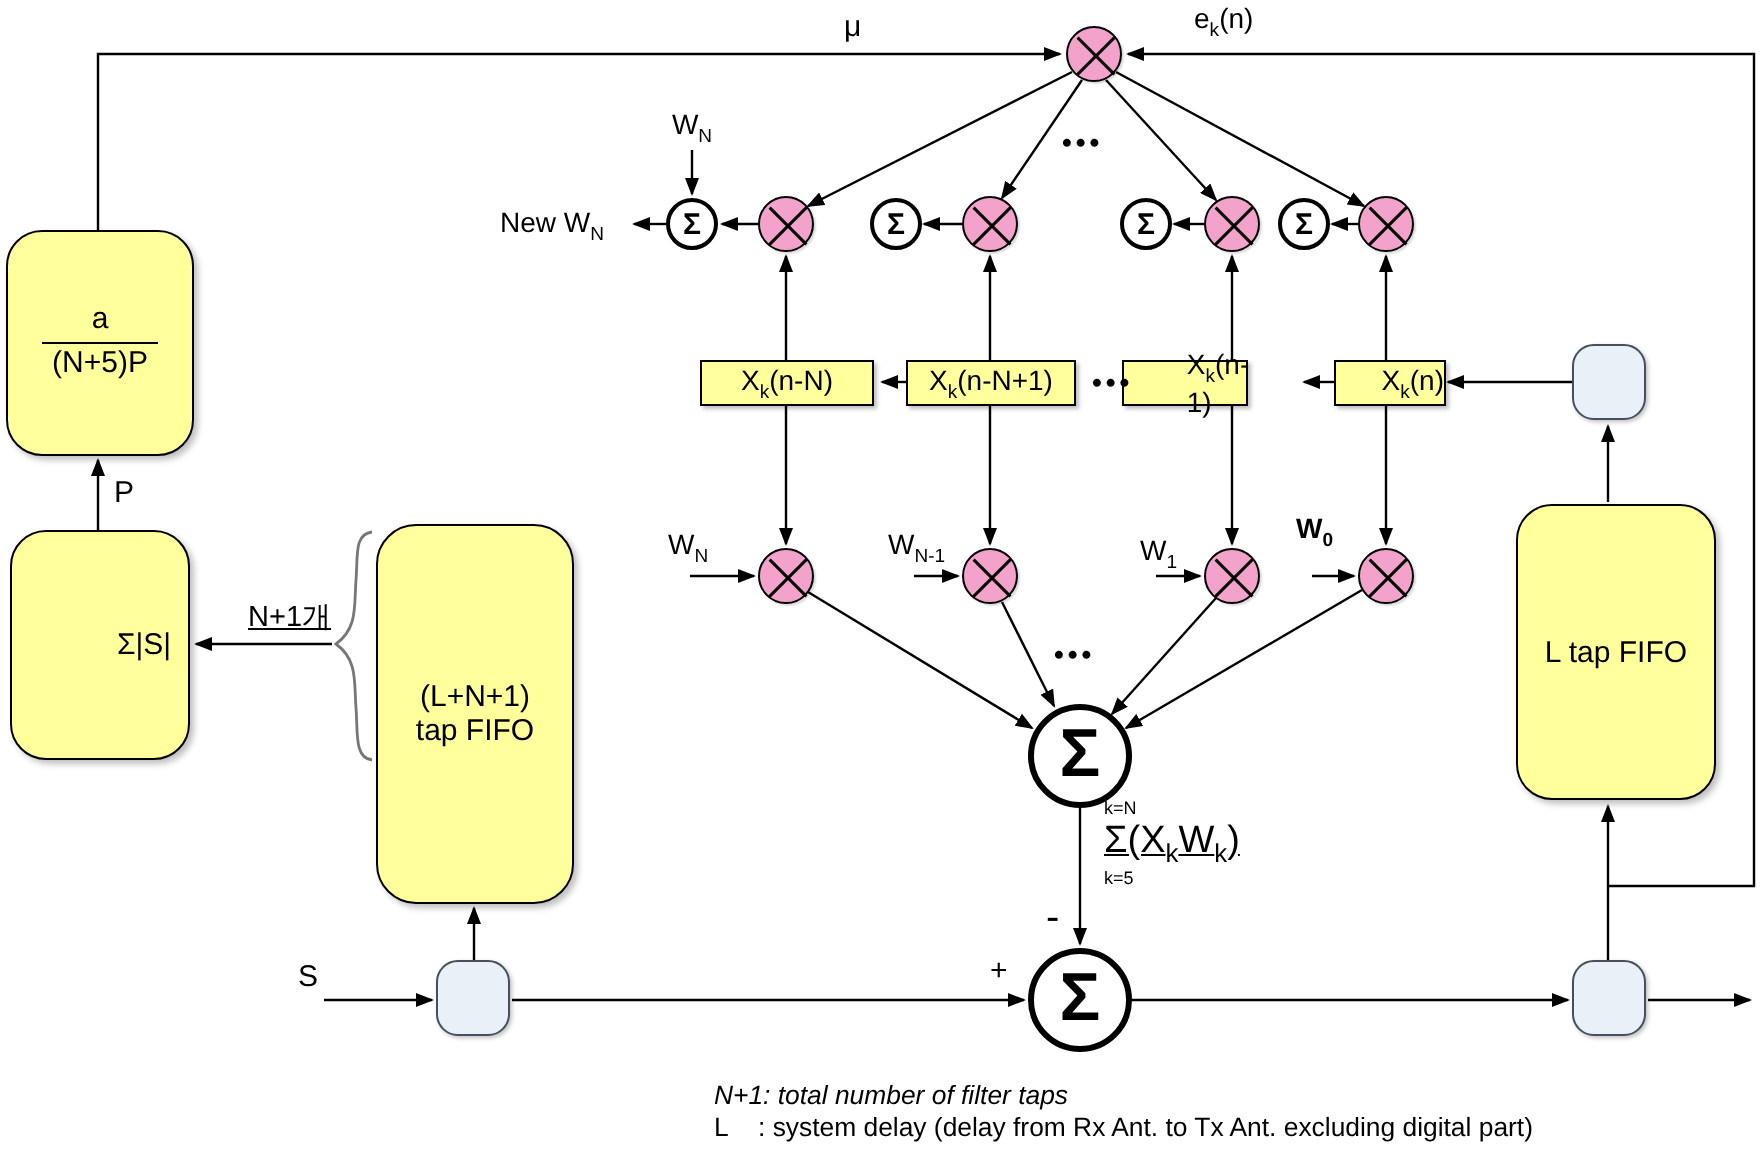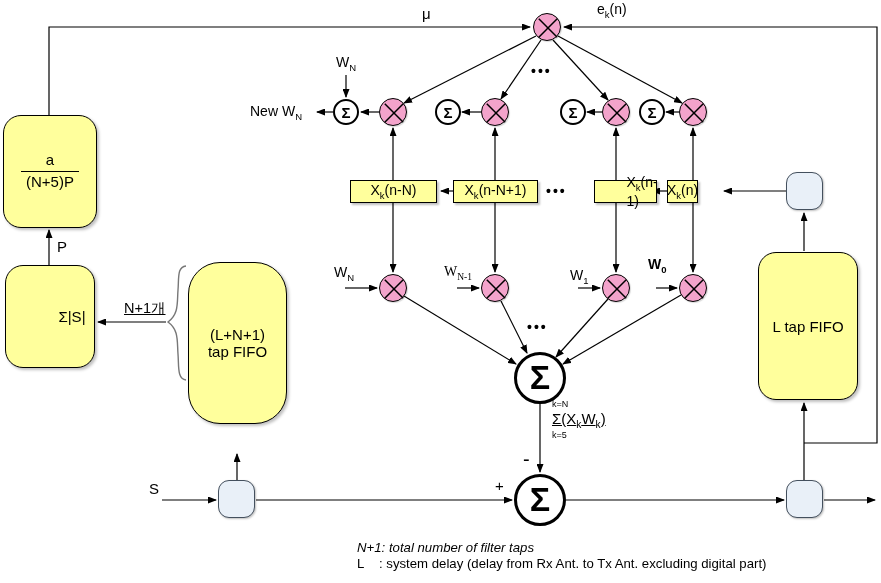--- a/index.html
+++ b/index.html
@@ -31,21 +31,21 @@
   .xbox{background:#FFFF9C;border:1.1px solid #000;box-sizing:border-box;
         box-shadow:1.5px 1.5px 2px rgba(0,0,0,0.25);display:flex;align-items:center;
         justify-content:center;font-size:14px;height:23px;}
   .lbl{position:absolute;z-index:3;font-size:14px;white-space:nowrap;}
   .dots{font-size:14px;font-weight:700;letter-spacing:2px;}
   sub{font-size:0.68em;}
   .frac{display:flex;flex-direction:column;align-items:center;line-height:1.25;}
   .fracbar{width:58px;border-top:1.6px solid #000;margin:1px 0;}
   .sumexpr{line-height:1;}
   .sumexpr .sm{font-size:9px;line-height:1.1;}
-  .sumexpr .md{font-size:15px;line-height:1.15;text-decoration:underline;}
+  .sumexpr .md{font-size:19px;line-height:1.15;text-decoration:underline;}
   .note{font-size:13.2px;line-height:16px;}
 </style>
 </head>
 <body>
 
 <div id="stage">
 
   <svg id="wires" width="881" height="583" viewBox="0 0 881 583">
     <defs>
       <marker id="ah" markerUnits="userSpaceOnUse" markerWidth="9" markerHeight="7" refX="8" refY="3.5" orient="auto">
@@ -142,24 +142,24 @@
         <line x1="23.2" y1="4.8" x2="4.8" y2="23.2" stroke="#000" stroke-width="1.5"></line>
       </svg>
     </div>
 
   <div class="el xbox" style="left:350px;top:180px;width:87px;">
       <span>X<sub>k</sub>(n-N)</span>
     </div>
   <div class="el xbox" style="left:453px;top:180px;width:85px;">
       <span>X<sub>k</sub>(n-N+1)</span>
     </div>
-  <div class="el xbox" style="left:594px;top:180px;width:63px;padding-left:33px;">
+  <div class="el xbox" style="left:561px;top:180px;width:63px;padding-left:33px;">
       <span>X<sub>k</sub>(n-1)</span>
     </div>
-  <div class="el xbox" style="left:667px;top:180px;width:31px;">
+  <div class="el xbox" style="left:667px;top:180px;width:56px;justify-content:flex-end;">
       <span>X<sub>k</sub>(n)</span>
     </div>
 
   <div class="el mult" style="left:379px;top:274px;">
     <svg width="28" height="28">
         <line x1="4.8" y1="4.8" x2="23.2" y2="23.2" stroke="#000" stroke-width="1.5"></line>
         <line x1="23.2" y1="4.8" x2="4.8" y2="23.2" stroke="#000" stroke-width="1.5"></line>
       </svg>
     </div>
   <div class="el mult" style="left:481px;top:274px;">
@@ -192,40 +192,40 @@
   <div class="el node" style="left:786px;top:480px;"></div>
   <div class="el node" style="left:786px;top:172px;"></div>
 
   <div class="el ybox round" style="left:3px;top:115px;width:94px;height:113px;">
     <div class="frac">
       <span>a</span>
       <div class="fracbar"></div>
       <span>(N+5)P</span>
     </div>
   </div>
-  <div class="el ybox round" style="left:5px;top:265px;width:90px;height:103px;padding-left:44px;">
+  <div class="el ybox round" style="left:5px;top:265px;width:90px;height:115px;padding-left:44px;">
     <span>Σ|S|</span>
   </div>
-  <div class="el ybox round" style="left:188px;top:262px;width:99px;height:162px;border-radius:32px;">
+  <div class="el ybox round" style="left:188px;top:262px;width:99px;height:190px;border-radius:20px;">
     <span>(L+N+1)</span>
     <span>tap FIFO</span>
   </div>
   <div class="el ybox round" style="left:758px;top:252px;width:100px;height:148px;">
     <span>L tap FIFO</span>
   </div>
 
   <div class="lbl" style="left:422px;top:5px;font-size:15px;">μ</div>
   <div class="lbl" style="left:597px;top:1px;">e<sub>k</sub>(n)</div>
   <div class="lbl" style="left:330px;top:54px;width:32px;text-align:center;">W<sub>N</sub></div>
   <div class="lbl" style="left:250px;top:103px;">New W<sub>N</sub></div>
   <div class="lbl dots" style="left:531px;top:63px;">•••</div>
   <div class="lbl dots" style="left:546px;top:183px;">•••</div>
   <div class="lbl dots" style="left:527px;top:319px;">•••</div>
   <div class="lbl" style="left:334px;top:264px;">W<sub>N</sub></div>
-  <div class="lbl" style="left:444px;top:264px;font-family:Liberation Serif, serif;">W<sub>N-1</sub></div>
+  <div class="lbl" style="left:444px;top:264px;">W<sub>N-1</sub></div>
   <div class="lbl" style="left:570px;top:267px;">W<sub>1</sub></div>
   <div class="lbl" style="left:648px;top:256px;font-weight:bold;">W<sub>0</sub></div>
   <div class="lbl sumexpr" style="left:552px;top:400px;">
     <div class="sm">k=N</div>
     <div class="md">Σ(X<sub>k</sub>W<sub>k</sub>)</div>
     <div class="sm">k=5</div>
   </div>
   <div class="lbl" style="left:495px;top:477px;font-size:15px;">+</div>
   <div class="lbl" style="left:523px;top:448px;font-size:20px;">-</div>
   <div class="lbl" style="left:149px;top:480px;font-size:15px;">S</div>

